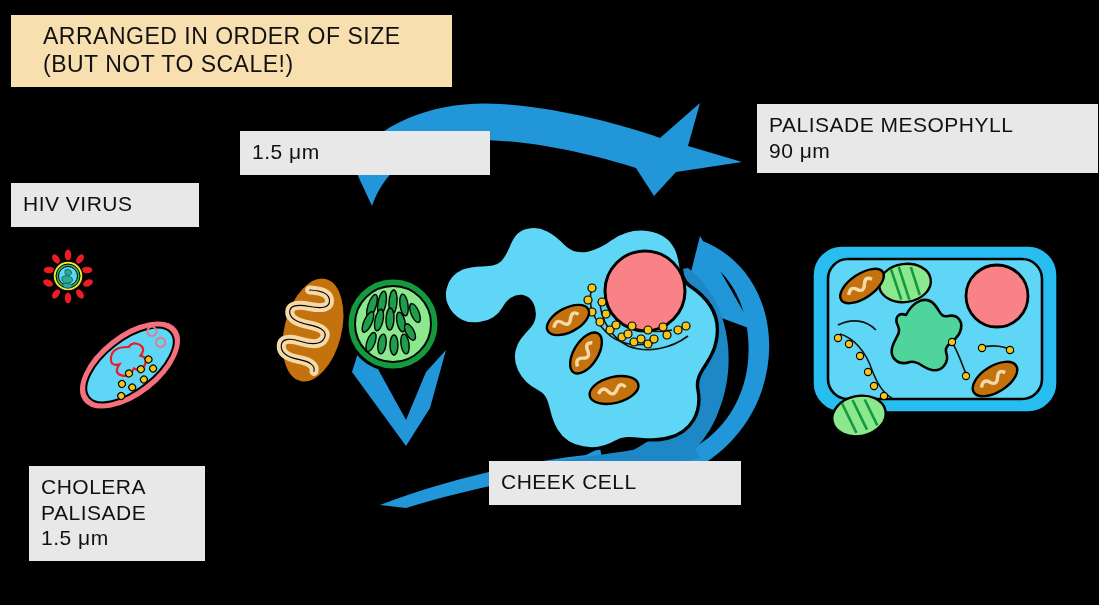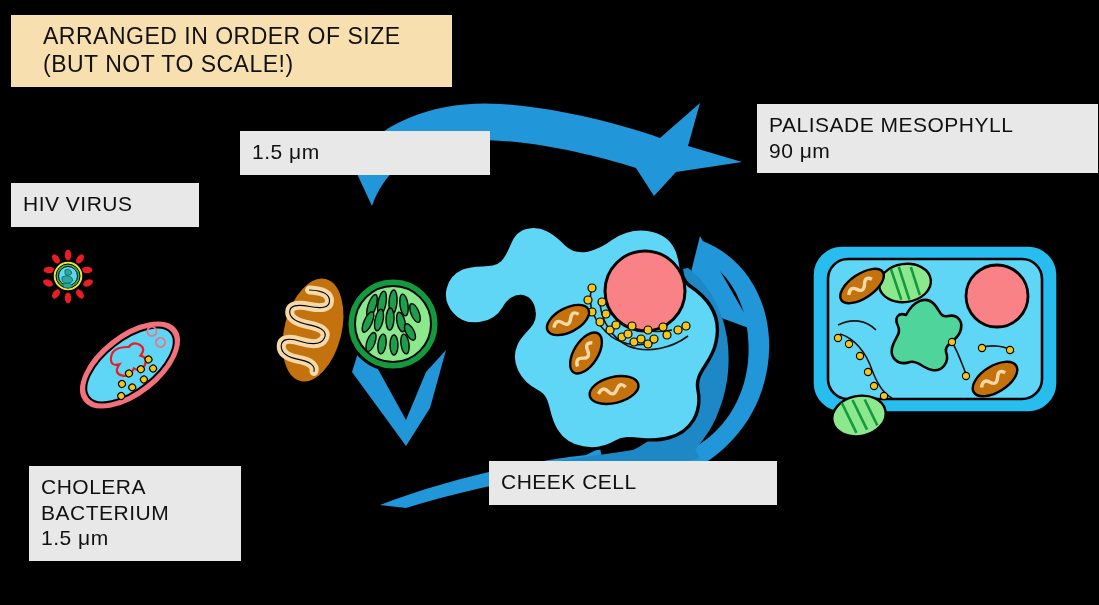--- a/index.html
+++ b/index.html
@@ -270,31 +270,31 @@
 
   <div class="lbl title-box" style="left:11px;top:15px;width:441px;">
     <span class="ln">ARRANGED IN  ORDER  OF  SIZE</span>
     <span class="ln">(BUT  NOT  TO  SCALE!)</span>
   </div>
 
   <div class="lbl gray-box" style="left:11px;top:172px;width:188px;margin-top:11px;">
     <span class="ln">HIV VIRUS</span>
   </div>
 
-  <div class="lbl gray-box" style="left:29px;top:466px;width:212px;">
+  <div class="lbl gray-box" style="left:29px;top:466px;width:176px;">
     <span class="ln">CHOLERA</span>
-    <span class="ln">BACTERIUM</span>
+    <span class="ln">PALISADE</span>
     <span class="ln sz">1.5 μm</span>
   </div>
 
   <div class="lbl gray-box" style="left:240px;top:131px;width:250px;">
     <span class="ln sz">1.5 μm</span>
   </div>
 
-  <div class="lbl gray-box" style="left:489px;top:461px;width:288px;">
+  <div class="lbl gray-box" style="left:489px;top:461px;width:252px;">
     <span class="ln">CHEEK CELL</span>
   </div>
 
   <div class="lbl gray-box" style="left:757px;top:104px;width:341px;">
     <span class="ln">PALISADE MESOPHYLL</span>
     <span class="ln sz">90 μm</span>
   </div>
 
 </div>
 

